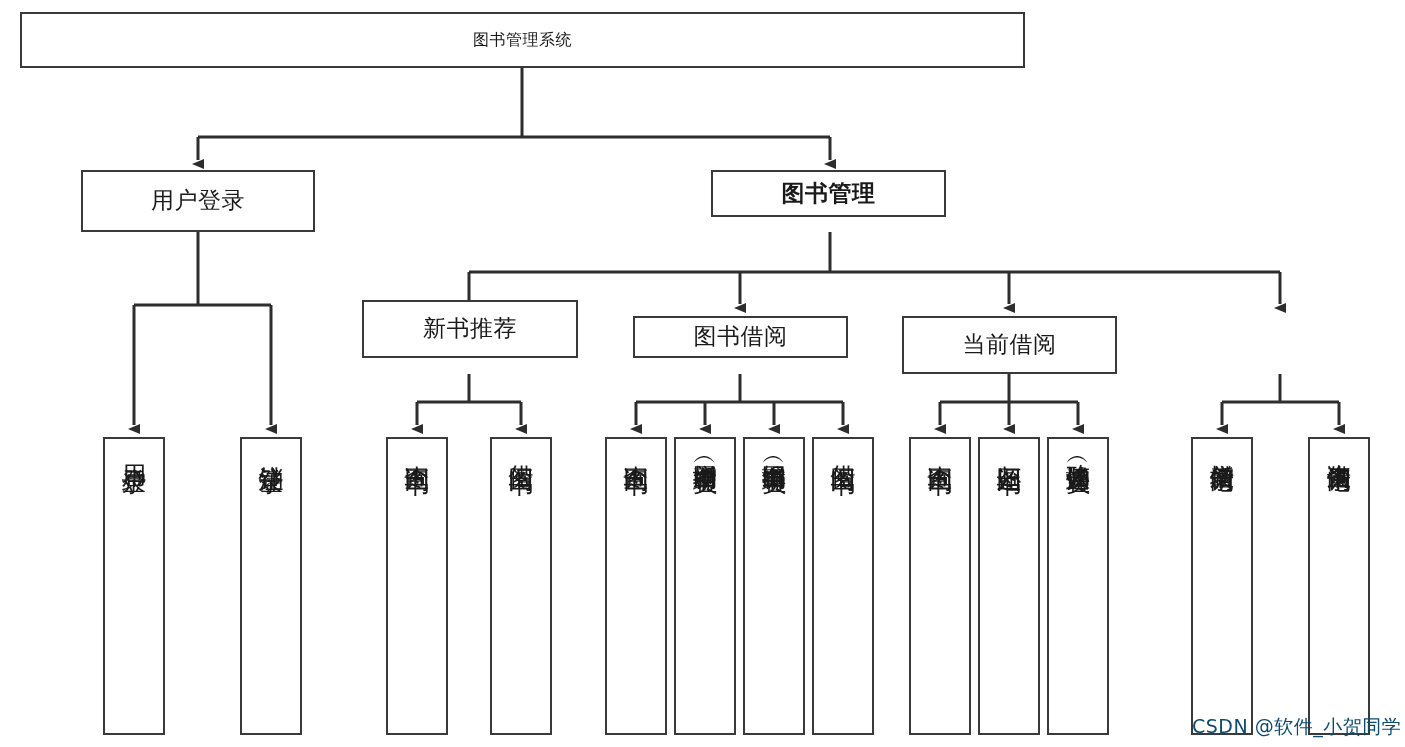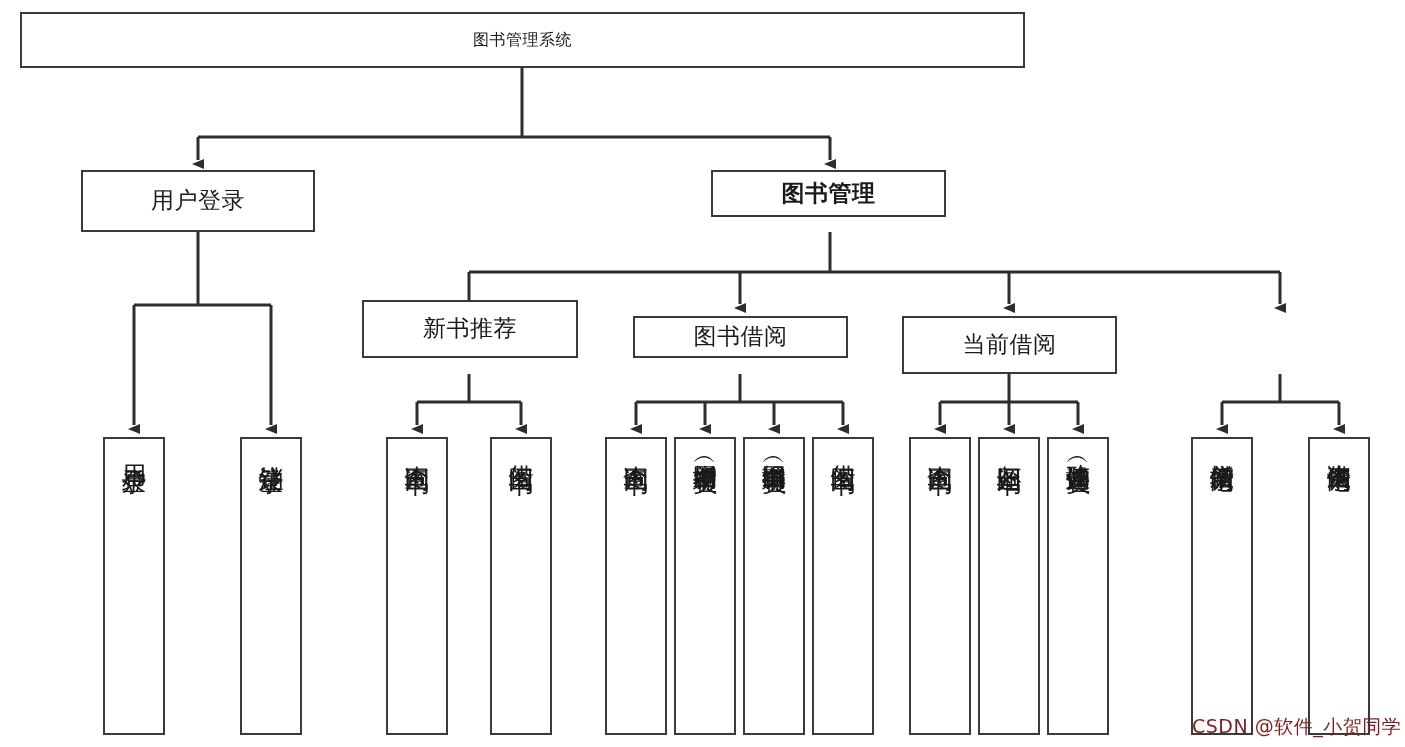--- a/index.html
+++ b/index.html
@@ -58,21 +58,21 @@
     white-space: nowrap;
   }
   .node.vert.tall-text .node-label {
     font-size: 24px;
     letter-spacing: 1px;
   }
   .node.root .node-label { font-size: 16px; font-family: Liberation Serif, serif; }
   .watermark {
     position: absolute;
     font-size: 19px;
-    color: #7f1d1d;
+    color: #0c4a6e;
     white-space: nowrap;
     letter-spacing: 0.5px;
     pointer-events: none;
   }
 </style>
 </head>
 <body>
 
 <div id="canvas">
 

